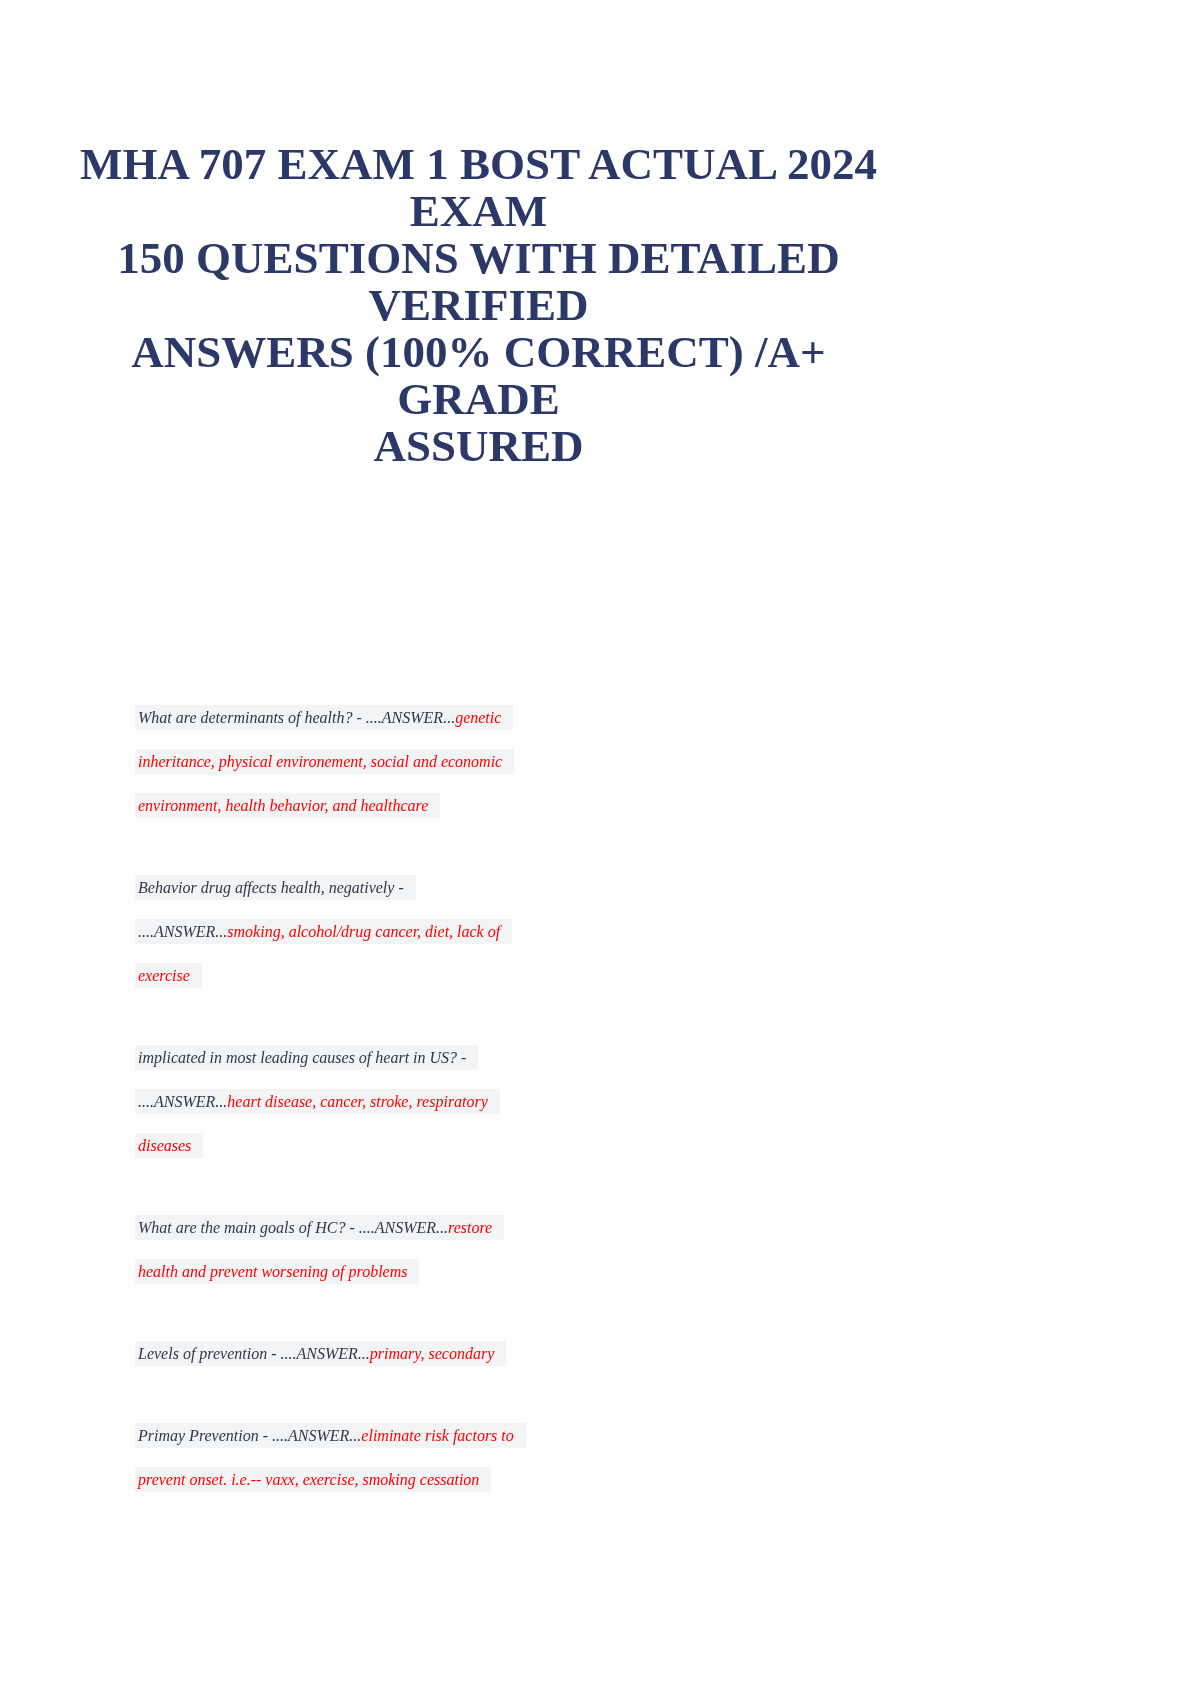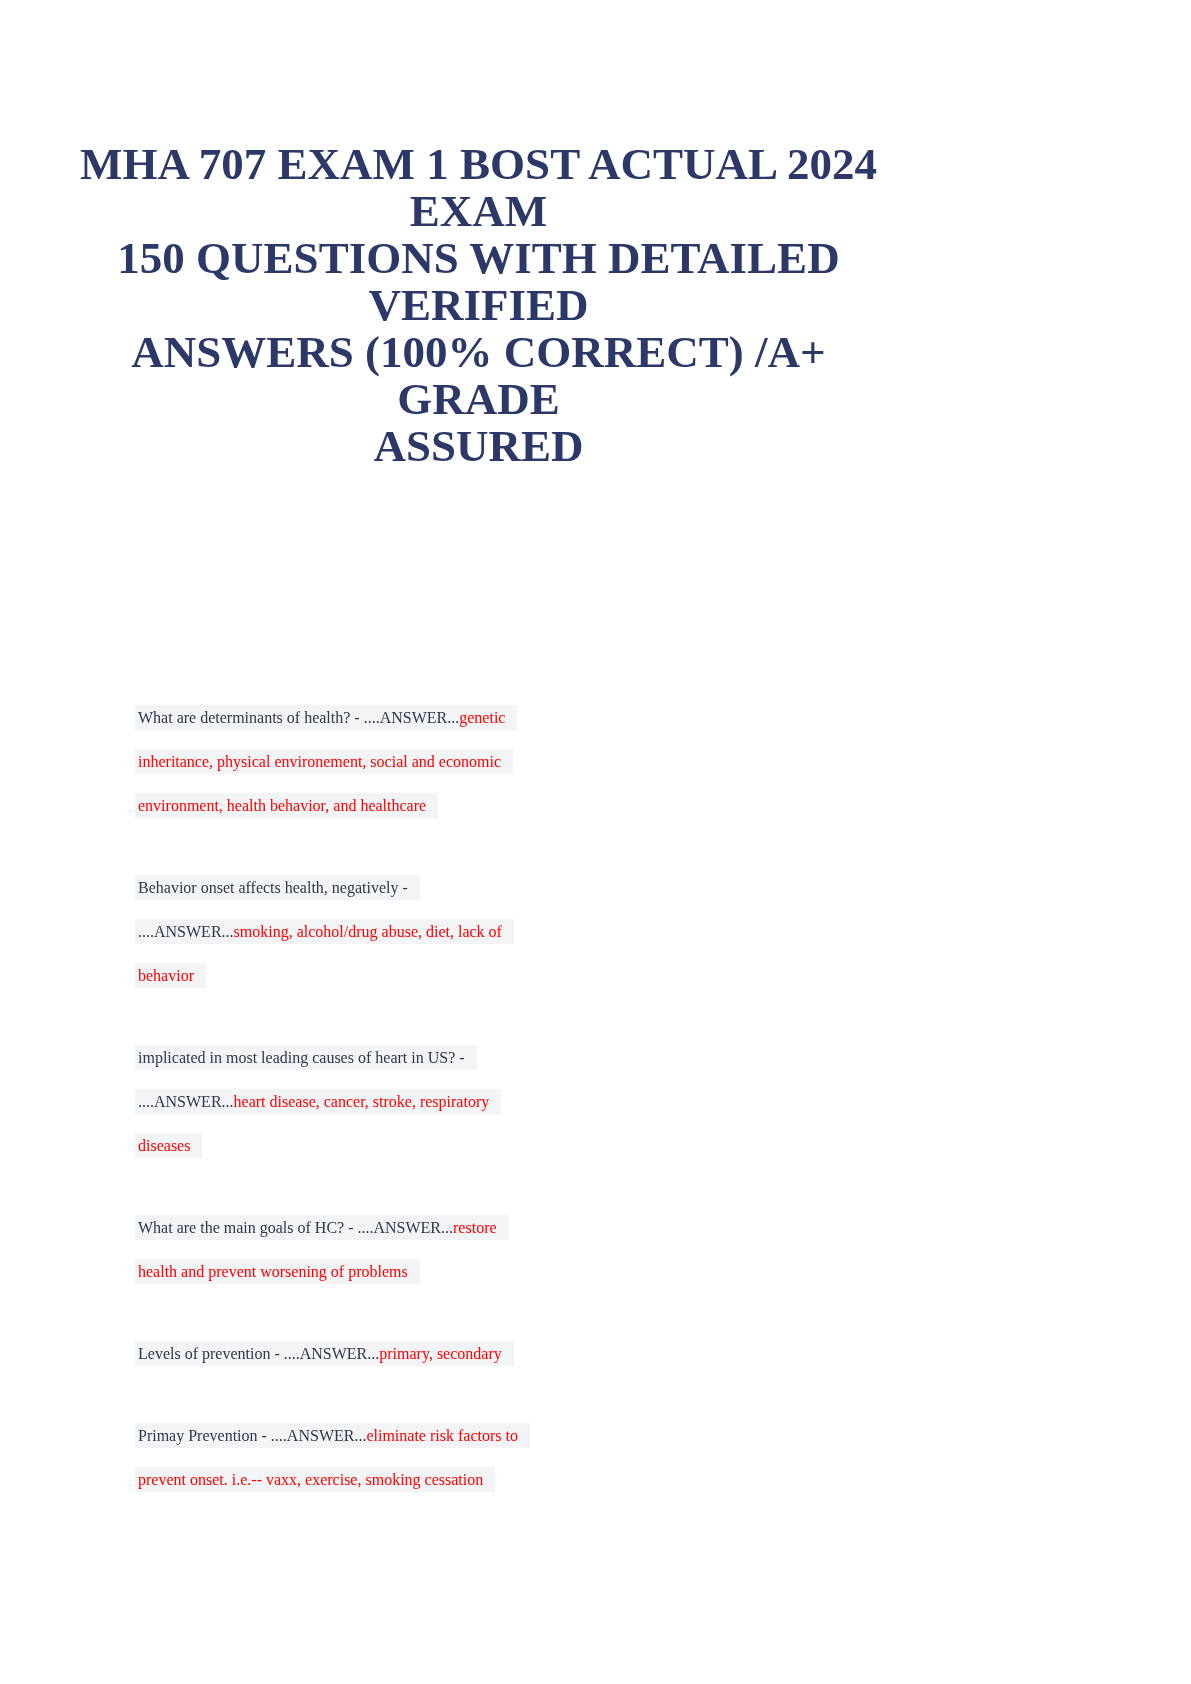--- a/index.html
+++ b/index.html
@@ -23,20 +23,21 @@
     line-height: 47px;
     color: var(--title-color, #2c3968);
     letter-spacing: 0px;
   }
   .qa-list {
     margin: 226px 0 0 135px;
     width: 945px;
   }
   .qa-block {
     margin: 0 0 38px 0;
+    font-style: italic;
   }
   .line {
     line-height: 44px;
     white-space: pre;
   }
   .hl {
     background: var(--highlight-color, #f3f4f6);
     padding: 4px 12px 4px 3px;
   }
   .seg.q { color: var(--question-color, #2e3848); }
@@ -52,23 +53,23 @@
       <div>ANSWERS (100% CORRECT) /A+ GRADE</div>
       <div>ASSURED</div>
     </h1>
   <main class="qa-list" id="qa-list">
       <section class="qa-block">
         <div class="line"><span class="hl"><span class="seg q">What are determinants of health? - ....ANSWER...</span><span class="seg a">genetic</span></span></div>
         <div class="line"><span class="hl"><span class="seg a">inheritance, physical environement, social and economic</span></span></div>
         <div class="line"><span class="hl"><span class="seg a">environment, health behavior, and healthcare</span></span></div>
       </section>
       <section class="qa-block">
-        <div class="line"><span class="hl"><span class="seg q">Behavior onset affects health, negatively -</span></span></div>
-        <div class="line"><span class="hl"><span class="seg q">....ANSWER...</span><span class="seg a">smoking, alcohol/drug abuse, diet, lack of</span></span></div>
-        <div class="line"><span class="hl"><span class="seg a">behavior</span></span></div>
+        <div class="line"><span class="hl"><span class="seg q">Behavior drug affects health, negatively -</span></span></div>
+        <div class="line"><span class="hl"><span class="seg q">....ANSWER...</span><span class="seg a">smoking, alcohol/drug cancer, diet, lack of</span></span></div>
+        <div class="line"><span class="hl"><span class="seg a">exercise</span></span></div>
       </section>
       <section class="qa-block">
         <div class="line"><span class="hl"><span class="seg q">implicated in most leading causes of heart in US? -</span></span></div>
         <div class="line"><span class="hl"><span class="seg q">....ANSWER...</span><span class="seg a">heart disease, cancer, stroke, respiratory</span></span></div>
         <div class="line"><span class="hl"><span class="seg a">diseases</span></span></div>
       </section>
       <section class="qa-block">
         <div class="line"><span class="hl"><span class="seg q">What are the main goals of HC? - ....ANSWER...</span><span class="seg a">restore</span></span></div>
         <div class="line"><span class="hl"><span class="seg a">health and prevent worsening of problems</span></span></div>
       </section>

